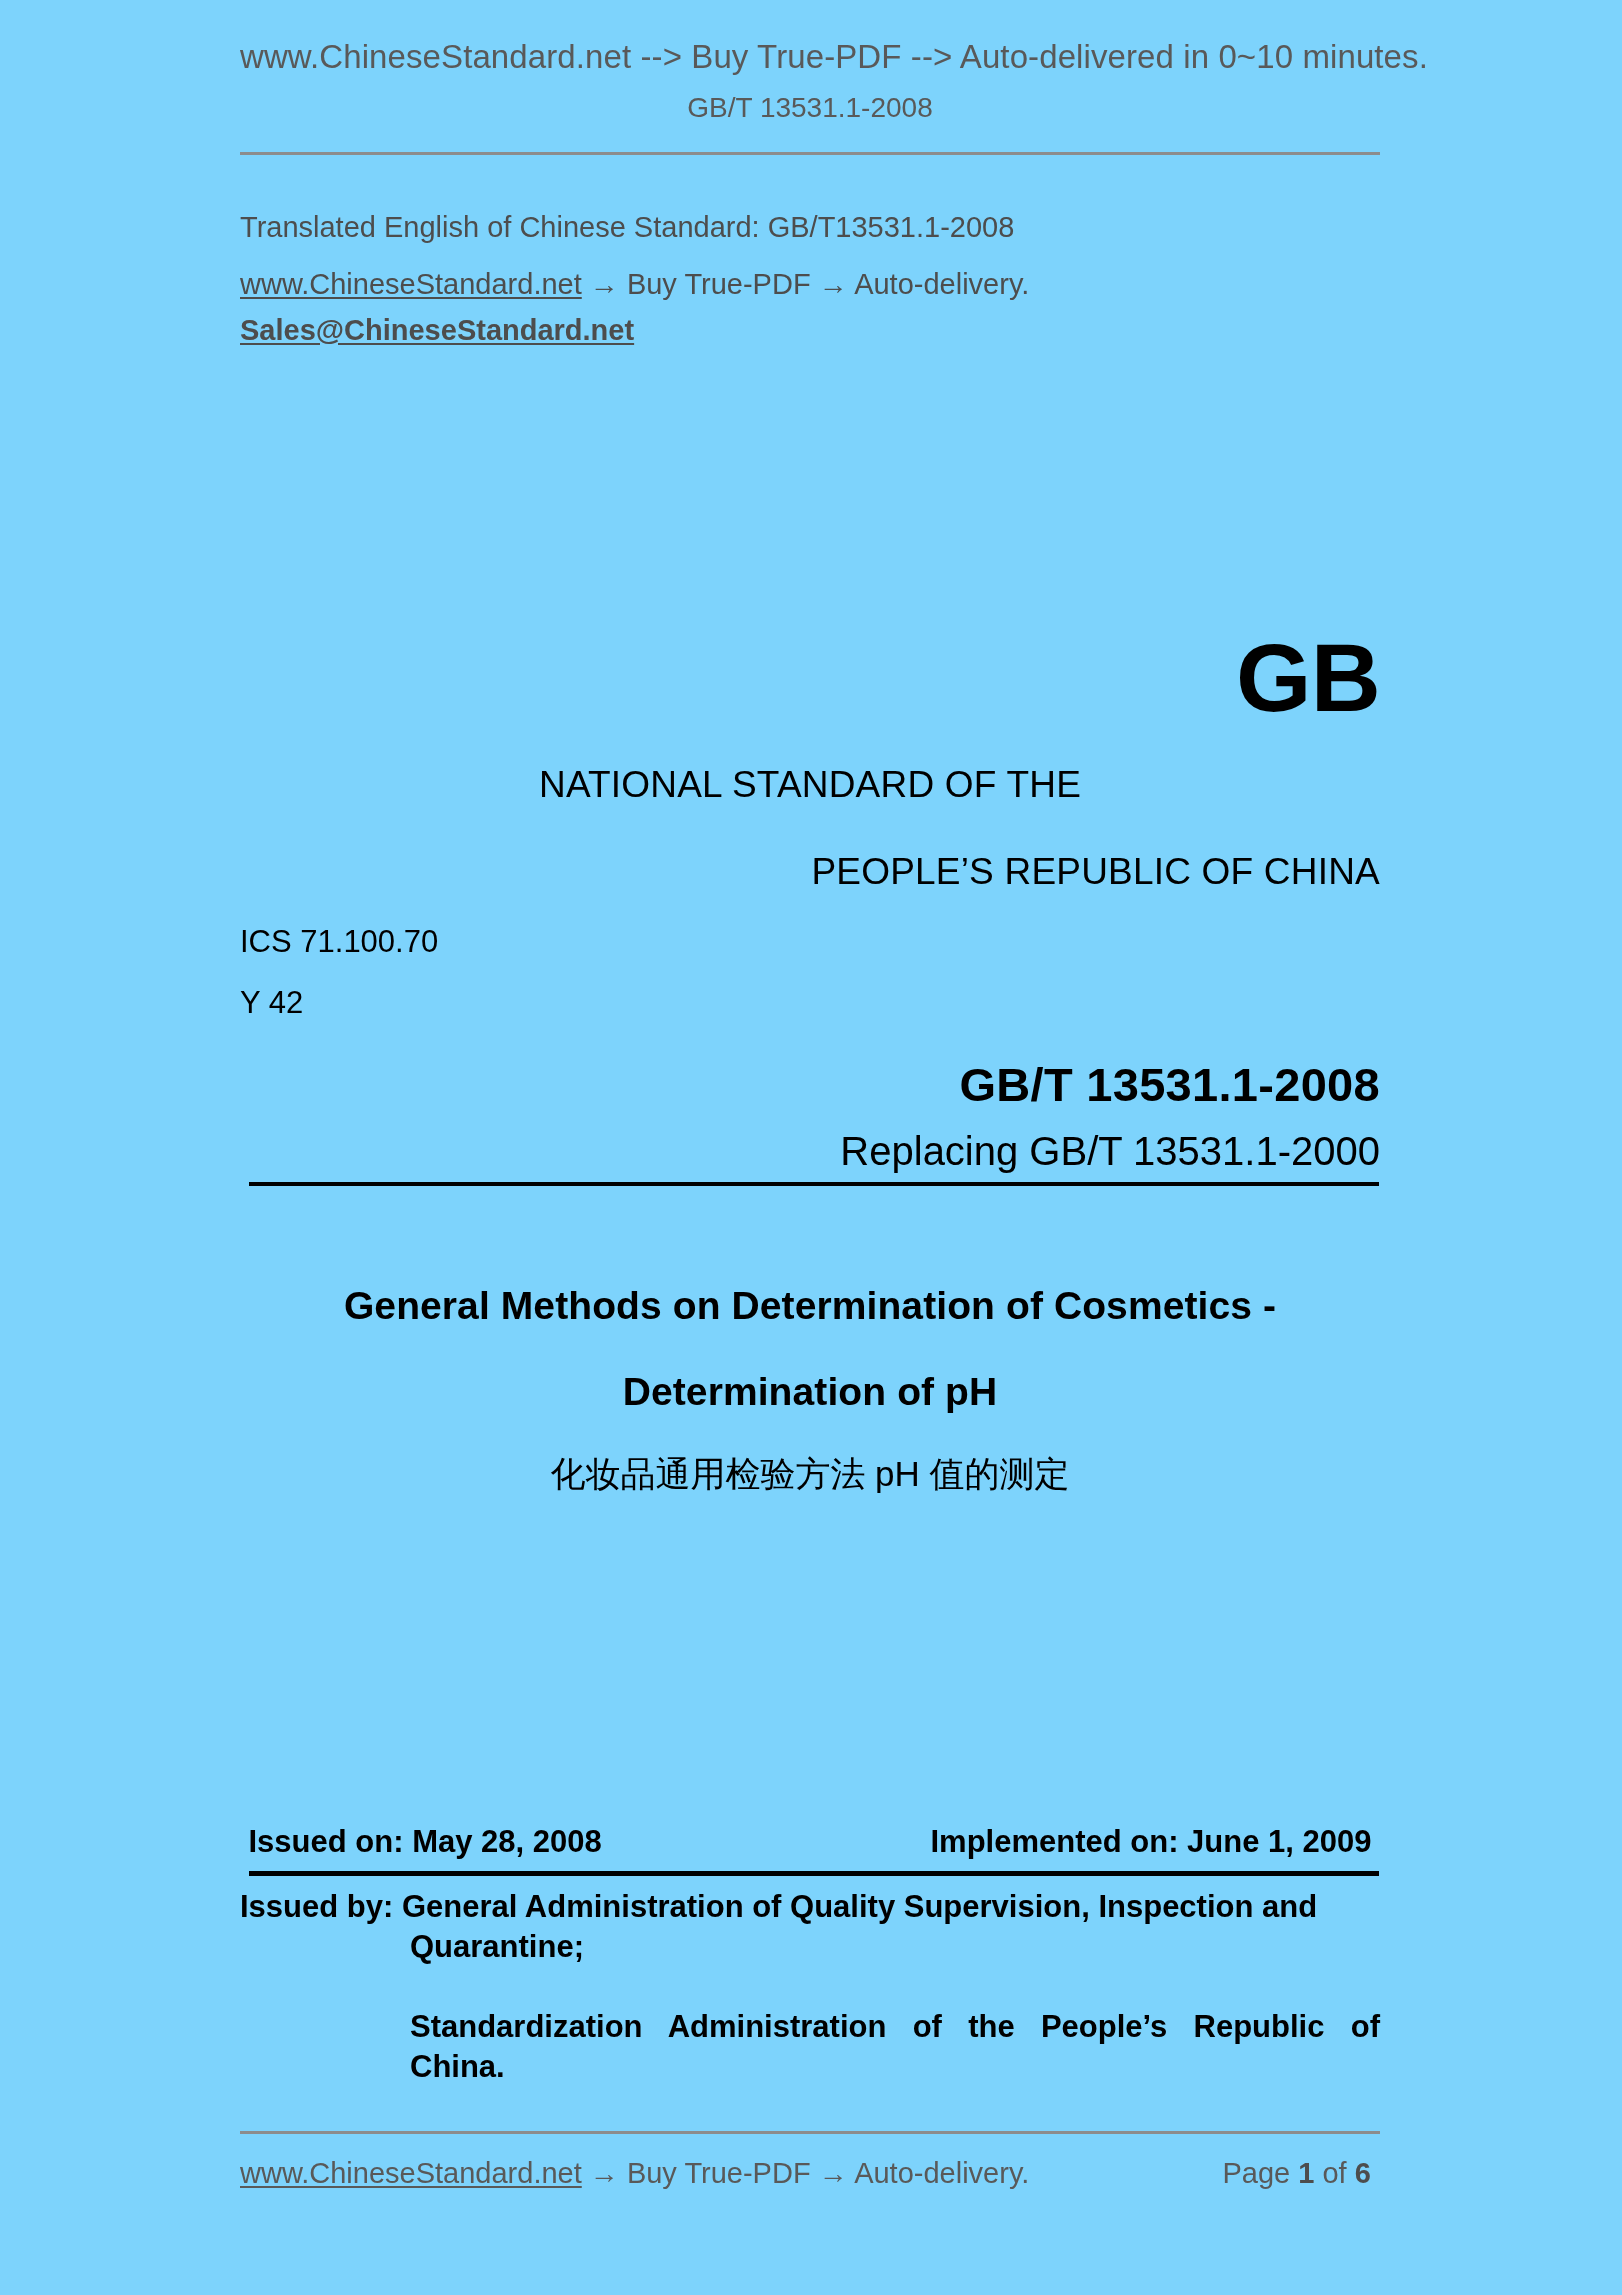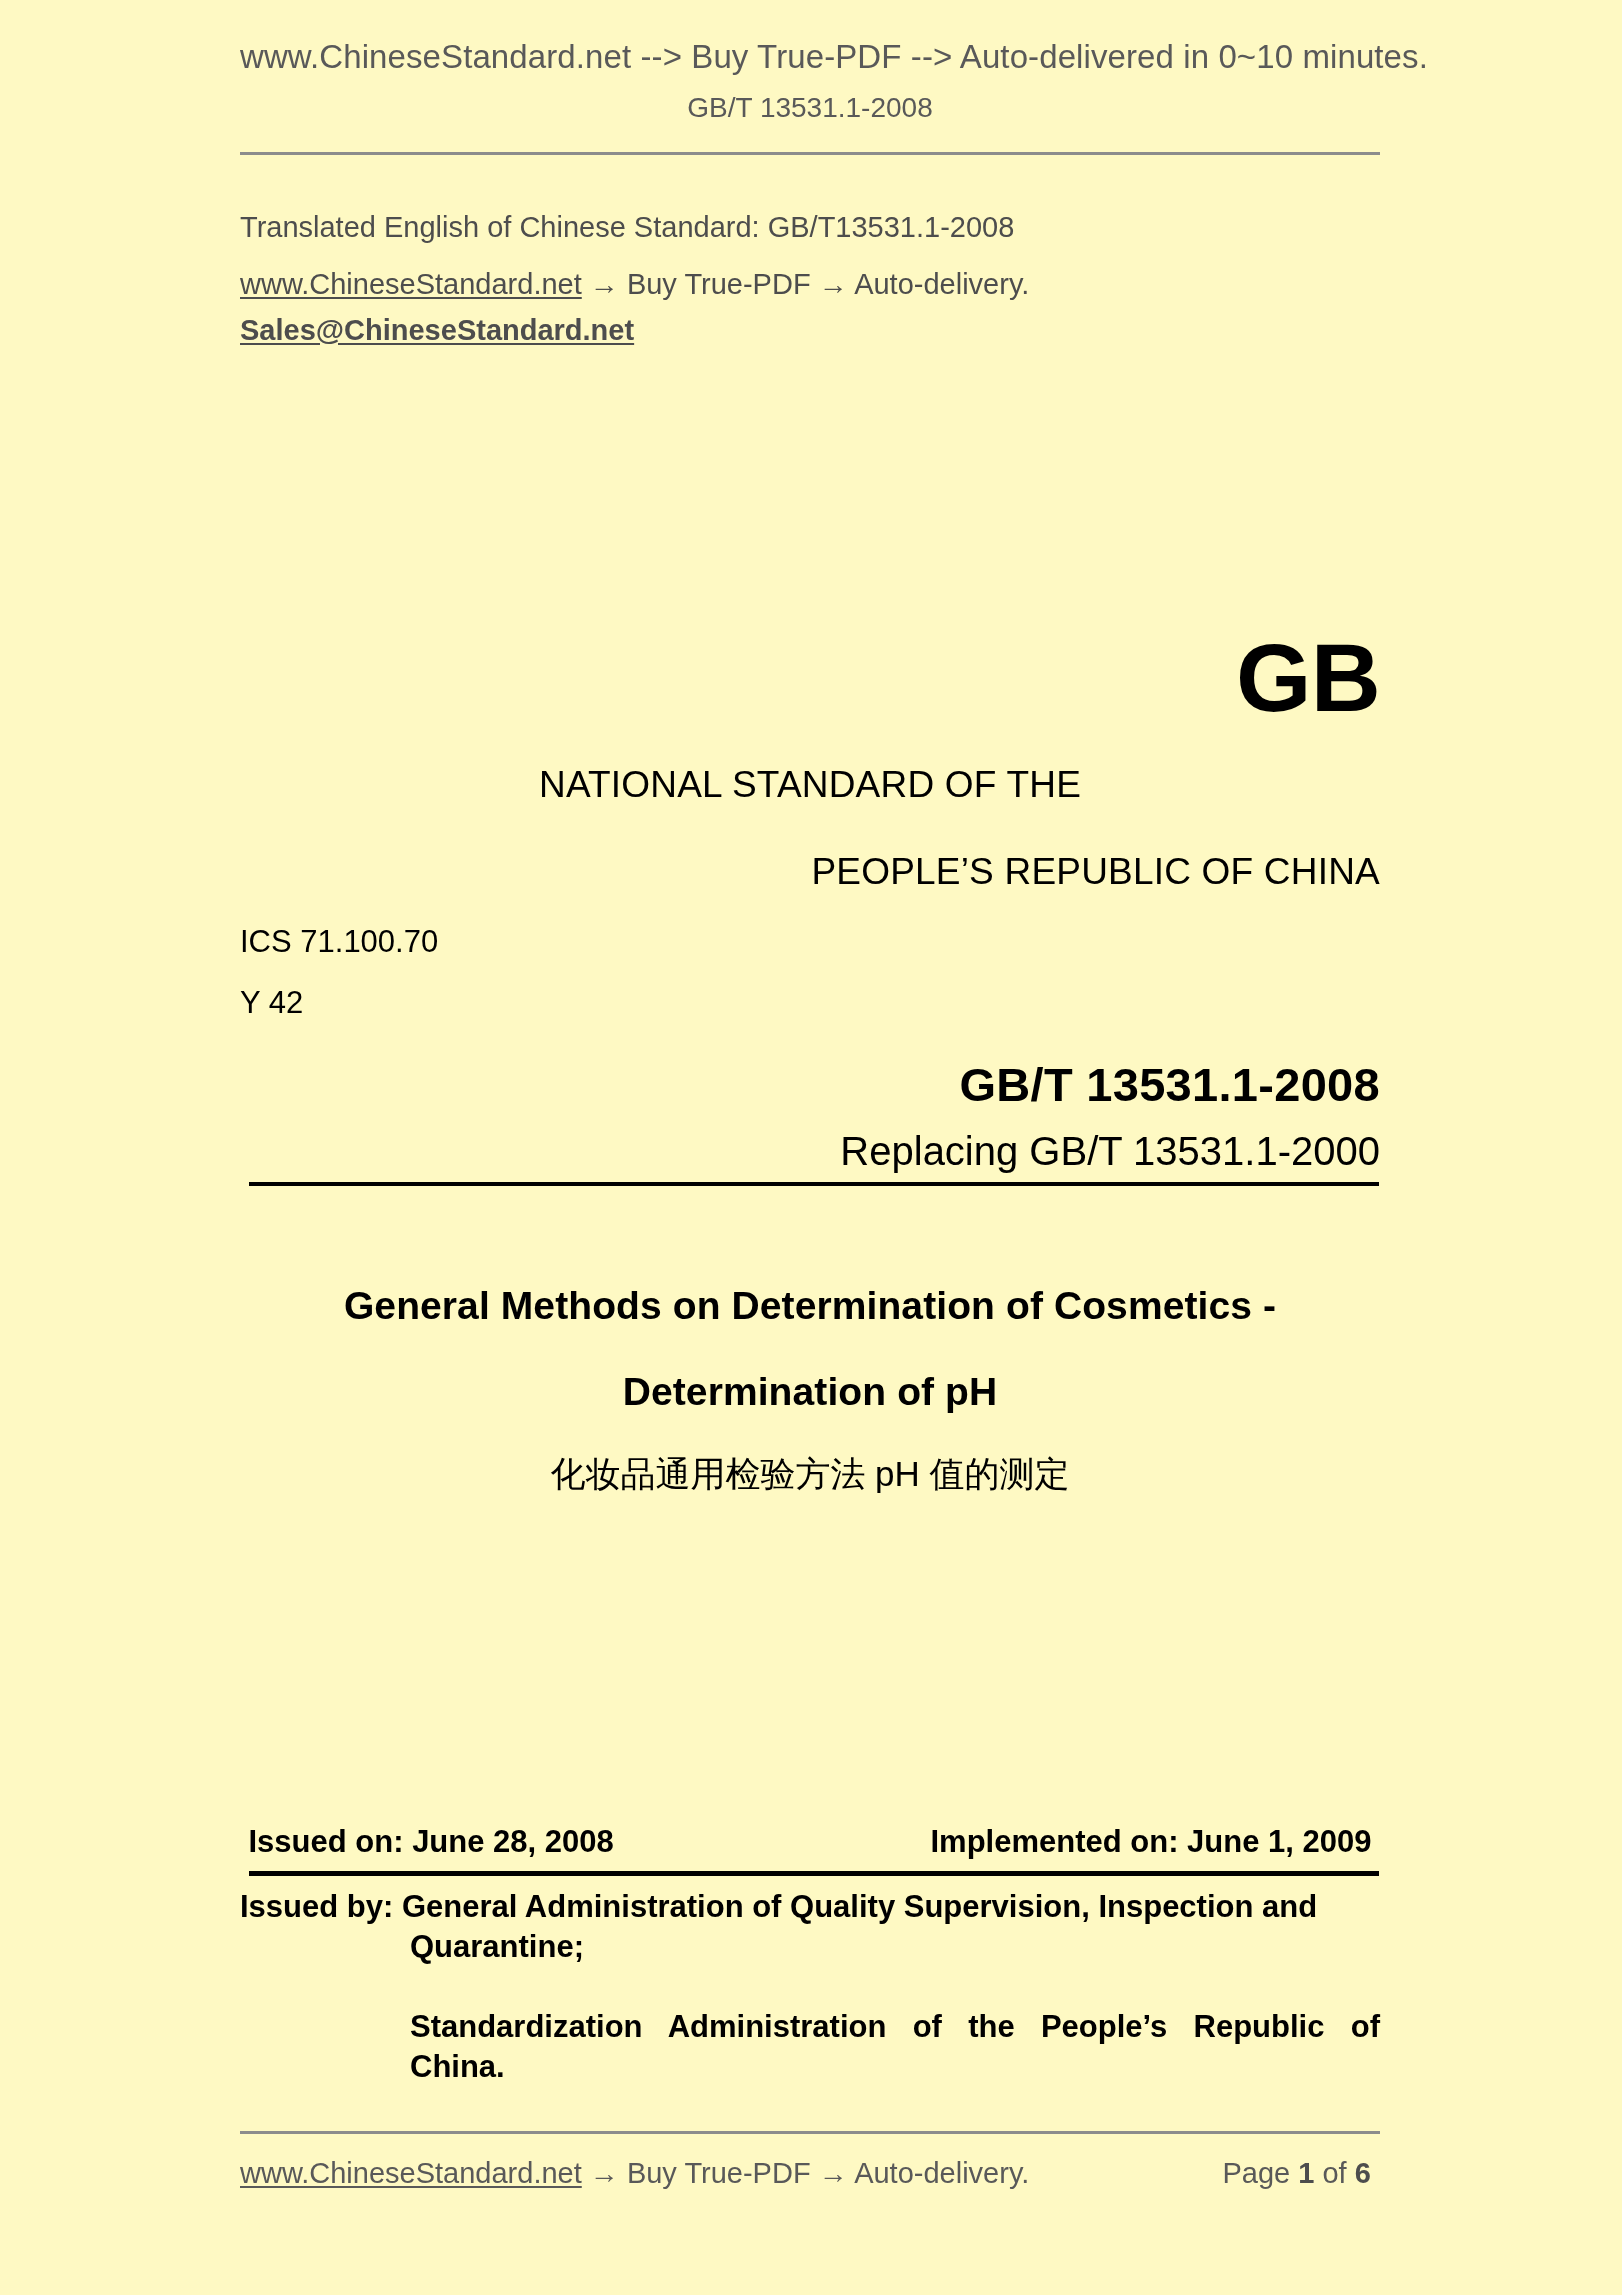--- a/index.html
+++ b/index.html
@@ -8,21 +8,21 @@
     background: #ffffff;
   }
   body {
     font-family: "Liberation Sans", "DejaVu Sans", sans-serif;
     color: #000000;
   }
   #page {
     position: relative;
     width: 1623px;
     height: 2295px;
-    background: #fef9c3;
+    background: #7dd3fc;
     overflow: hidden;
   }
 
   
   .col {
     position: absolute;
     left: 240px;
     width: 1140px;   
   }
 
@@ -225,21 +225,21 @@
 
   <div class="col" id="std-no">GB/T  13531.1-2008</div>
   <div class="col" id="std-replacing">Replacing  GB/T  13531.1-2000</div>
   <div id="rule-std"></div>
 
   <div class="col title-en" id="title-en2">Determination of pH</div>
   <div class="col title-en" id="title-en1">General Methods on Determination of Cosmetics -</div>
   <div class="col" id="title-cn">化妆品通用检验方法  pH 值的测定</div>
 
   <div class="col" id="issue-row">
-    <span>Issued on: June 28, 2008</span>
+    <span>Issued on: May 28, 2008</span>
     <span>Implemented on: June 1, 2009</span>
   </div>
   <div id="rule-issue"></div>
 
   <div class="col" id="issued-by">
     <span class="lead">Issued by: General Administration of Quality Supervision, Inspection and</span>
     <span class="hang">Quarantine;</span>
     <div class="gap"></div>
     <span class="just">Standardization Administration of the People’s Republic of</span>
     <span class="cont">China.</span>

